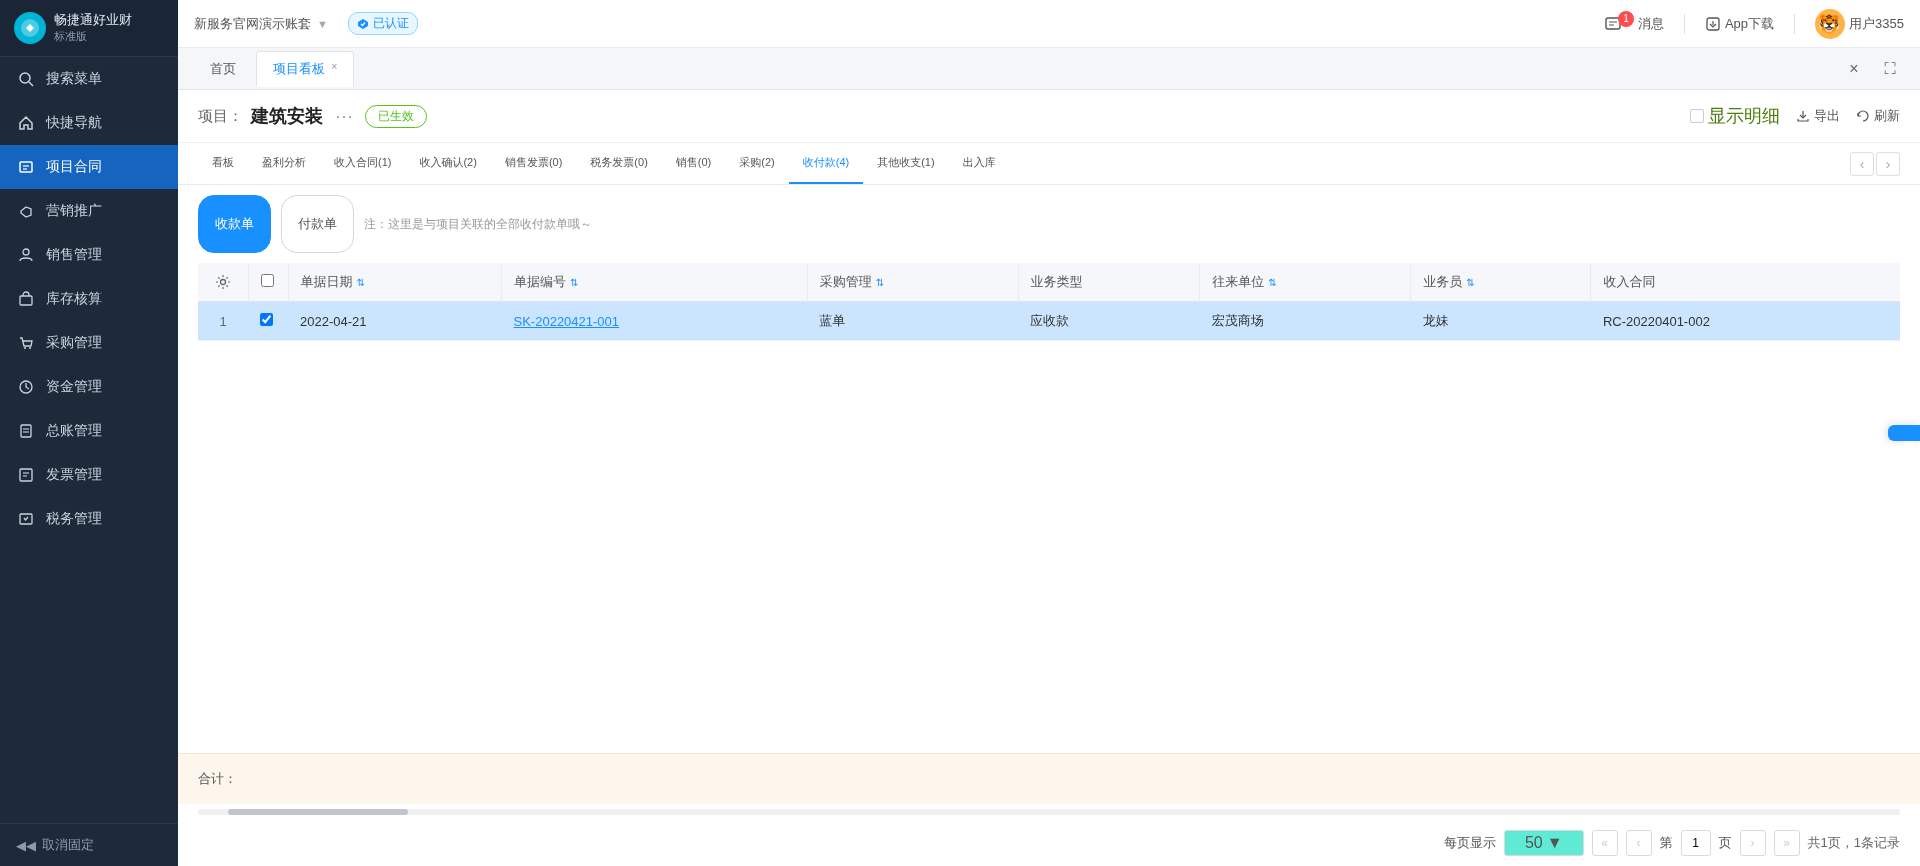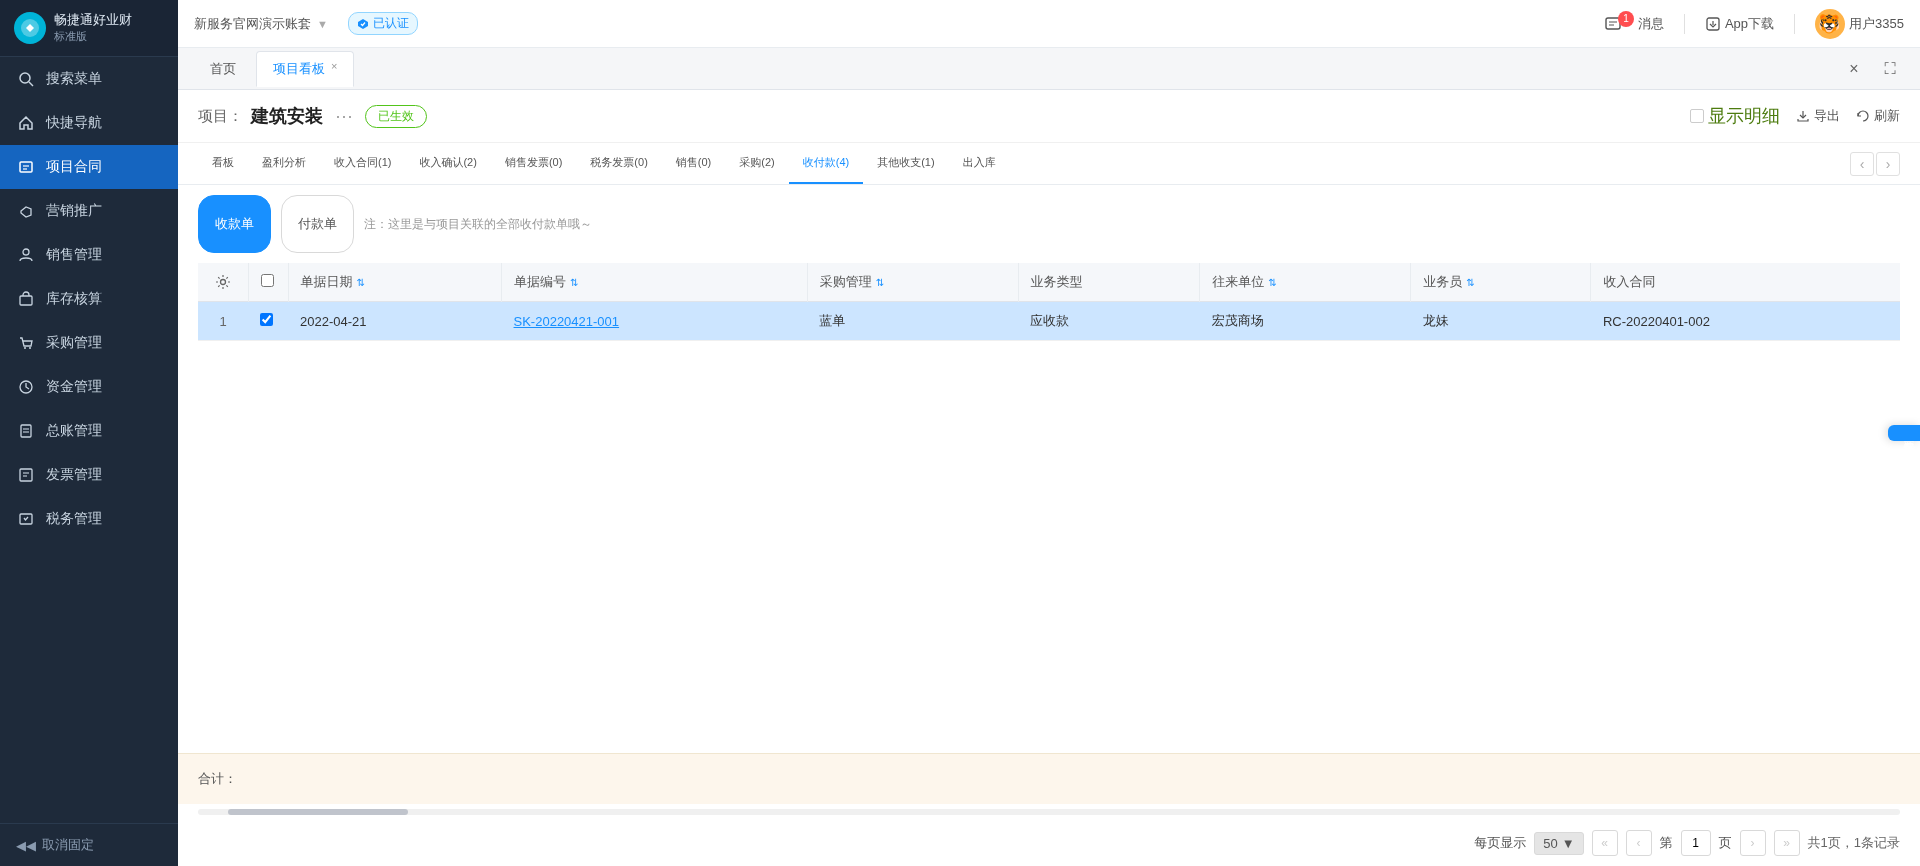--- a/index.html
+++ b/index.html
@@ -448,27 +448,27 @@
       align-items: center;
       justify-content: flex-end;
       gap: 8px;
       flex-shrink: 0;
       color: #555;
       font-size: 13px;
     }
     .select-box {
       border: 1px solid #d9d9d9;
       border-radius: 3px;
-      padding: 3px 8px;
-      font-size: 13px;
+      padding: 3px 20px;
+      font-size: 16px;
       cursor: pointer;
       display: flex;
       align-items: center;
       gap: 4px;
-      background: #e5e5e5;
+      background: #5eead4;
     }
     .page-nav-btn {
       width: 26px;
       height: 26px;
       border: 1px solid #d9d9d9;
       border-radius: 3px;
       display: flex;
       align-items: center;
       justify-content: center;
       cursor: pointer;

